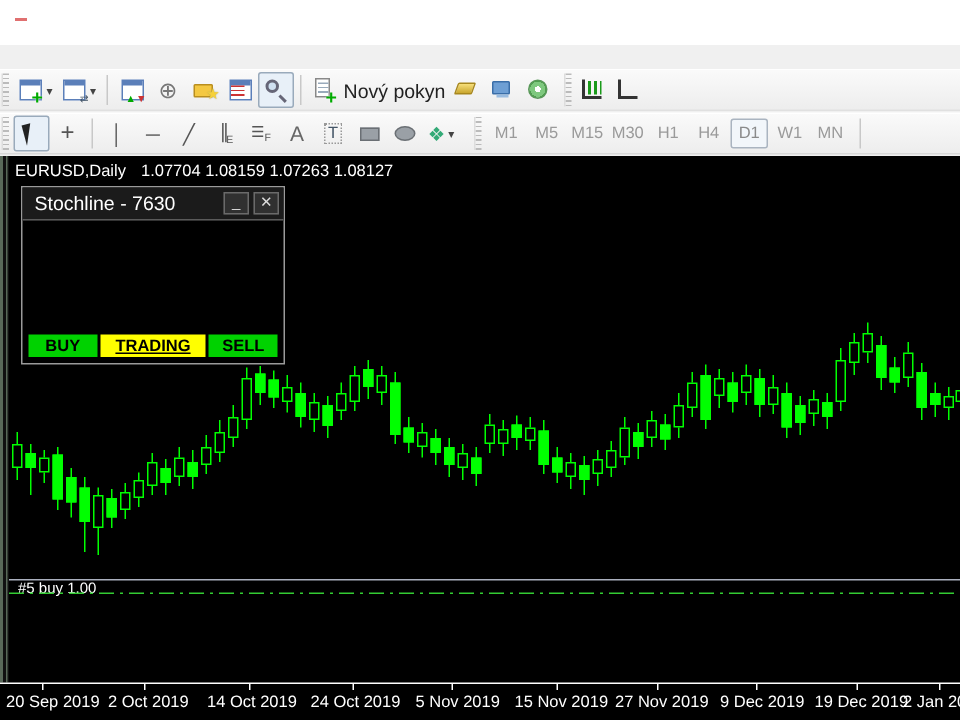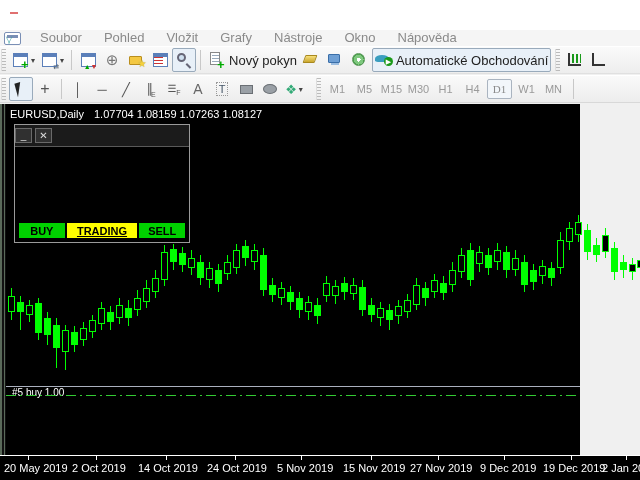--- a/index.html
+++ b/index.html
@@ -51,24 +51,24 @@
   .ic-hat::after { content:"▶"; position:absolute; right:-4px; bottom:-4px; font-size:7px; color:#fff; background:#1a9a1a; border-radius:50%; width:9px; height:9px; line-height:9px; text-align:center; }
   .ic-axis { position:absolute; left:1px; top:1px; width:13px; height:13px; border-left:2px solid #333; border-bottom:2px solid #333; }
   .ic-axis .bars { position:absolute; left:2px; bottom:1px; width:9px; height:9px; background:repeating-linear-gradient(90deg,#1a9a1a 0 2px, transparent 2px 4px); }
 
   
   .g { font-size:13px; color:#555; }
   .cursor-arrow { width:0; height:0; border-left:6px solid #222; border-right:5px solid transparent; border-bottom:14px solid transparent; border-top:0; transform:rotate(-15deg); position:relative; }
   .rect-shape { width:13px; height:9px; background:#9aa0a6; border:1px solid #6a6f74; }
   .ell-shape { width:14px; height:10px; background:#9aa0a6; border:1px solid #6a6f74; border-radius:50%; }
   .tf-btn { min-width:25px; height:20px; font-size:11px; color:#9a9a9a; display:flex; align-items:center; justify-content:center; border:1px solid transparent; border-radius:2px; margin:0 1px; }
-  .tf-btn.selected { border:1px solid #aab4c0; background:#f2f6fa; color:#8a8a8a;font-family:Liberation Serif, serif; }
-
-  
-  #chart { position:absolute; left:0; top:104px; width:580px; height:376px; background:#000; }
+  .tf-btn.selected { border:1px solid #aab4c0; background:#f2f6fa; color:#8a8a8a; }
+
+  
+  #chart { position:absolute; left:0; top:104px; width:640px; height:376px; background:#000; }
   .edge-grip { position:absolute; left:0; top:0; width:6px; height:352px; background:#111;
                border-left:2px solid #5a6a5a; }
   .edge-grip::after { content:""; position:absolute; left:2px; top:0; width:1px; height:100%; background:#5a6a5a; }
   .chart-header { position:absolute; left:10px; top:4px; color:#fff; font-size:11px; white-space:nowrap; }
   .chart-header b { font-weight:normal; margin-right:10px; }
 
   .candle { position:absolute; width:7px; }
   .candle .wick { position:absolute; left:3px; width:1px; background:#00FF00; }
   .candle .body { position:absolute; left:0; width:7px; border:1px solid #00FF00; }
   .candle.bull .body { background:#000; }
@@ -98,32 +98,20 @@
 </style>
 </head>
 <body>
 
 <div id="app">
 
   <div class="titlebar">
     <div class="redmark"></div>
   </div>
 
-  <div class="menubar">
-    <span class="appicon"></span>
-    <span id="menu-items" style="display: flex;">
-        <span class="menu-item">Soubor</span>
-        <span class="menu-item">Pohled</span>
-        <span class="menu-item">Vložit</span>
-        <span class="menu-item">Grafy</span>
-        <span class="menu-item">Nástroje</span>
-        <span class="menu-item">Okno</span>
-        <span class="menu-item">Nápověda</span>
-      </span>
-  </div>
 
   <div class="toolbar" id="toolbar1">
     <span class="grip"></span>
     <span class="tbtn">
       <span class="icon16">
           <span class="ic-frame"></span>
           <span class="ic-plus">+</span>
         </span>
       <span class="caret">▾</span>
     </span>
@@ -176,26 +164,20 @@
     </span>
     <span class="tbtn">
       <span class="icon16">
           <span class="ic-pc"></span>
         </span>
     </span>
     <span class="tbtn">
       <span class="icon16">
           <span class="ic-signal"></span>
         </span>
-    </span>
-    <span class="tbtn pressed">
-      <span class="icon16">
-          <span class="ic-hat"></span>
-        </span>
-      <span class="tlabel">Automatické Obchodování</span>
     </span>
     <span class="grip" style="margin-left:4px;"></span>
     <span class="tbtn">
       <span class="icon16">
           <span class="ic-axis">
             <span class="bars"></span>
           </span>
         </span>
     </span>
     <span class="tbtn">
@@ -551,36 +533,37 @@
           <div class="body" style="top: 8px; height: 8px;"></div>
         </div>
       </div>
 
     <div class="price-line" id="price-line" style="top: 282px;"></div>
     <div class="order-label" id="order-label" style="left: 12px; top: 283px;">#5 buy 1.00</div>
     <div class="order-line" id="order-line" style="top: 291px;"></div>
 
     <div id="panel">
       <div class="panel-title">
+        <span class="t">Stochline - 7630</span>
         <span class="pbtn">_</span>
         <span class="pbtn">✕</span>
       </div>
       <div class="panel-rows" id="panel-rows">
         </div>
       <div class="panel-btns" id="panel-btns">
           <div class="panel-btn green">BUY</div>
           <div class="panel-btn yellow">TRADING</div>
           <div class="panel-btn green">SELL</div>
         </div>
     </div>
   </div>
 
   <div id="timeaxis">
       <div class="tick" style="left: 28px;"></div>
-      <div class="axis-label" style="left: 4px;">20 May 2019</div>
+      <div class="axis-label" style="left: 4px;">20 Sep 2019</div>
       <div class="tick" style="left: 96px;"></div>
       <div class="axis-label" style="left: 72px;">2 Oct 2019</div>
       <div class="tick" style="left: 166px;"></div>
       <div class="axis-label" style="left: 138px;">14 Oct 2019</div>
       <div class="tick" style="left: 235px;"></div>
       <div class="axis-label" style="left: 207px;">24 Oct 2019</div>
       <div class="tick" style="left: 301px;"></div>
       <div class="axis-label" style="left: 277px;">5 Nov 2019</div>
       <div class="tick" style="left: 371px;"></div>
       <div class="axis-label" style="left: 343px;">15 Nov 2019</div>

